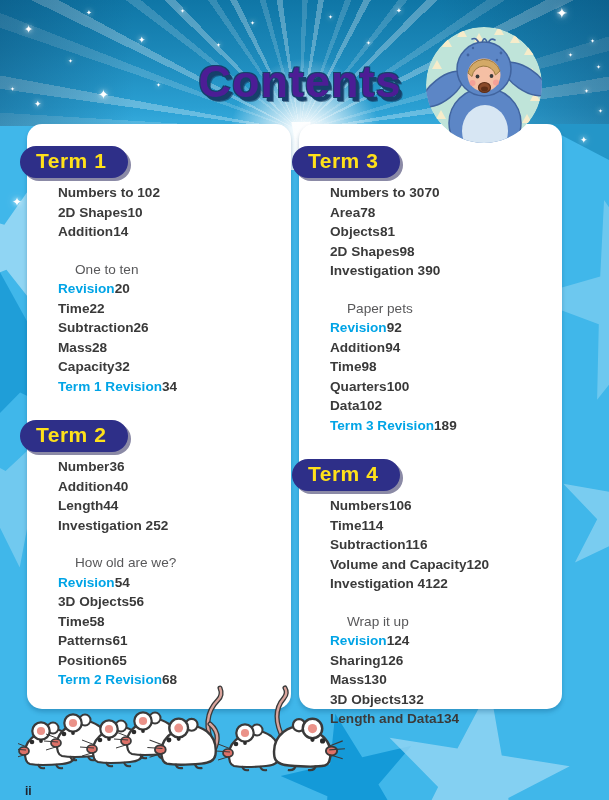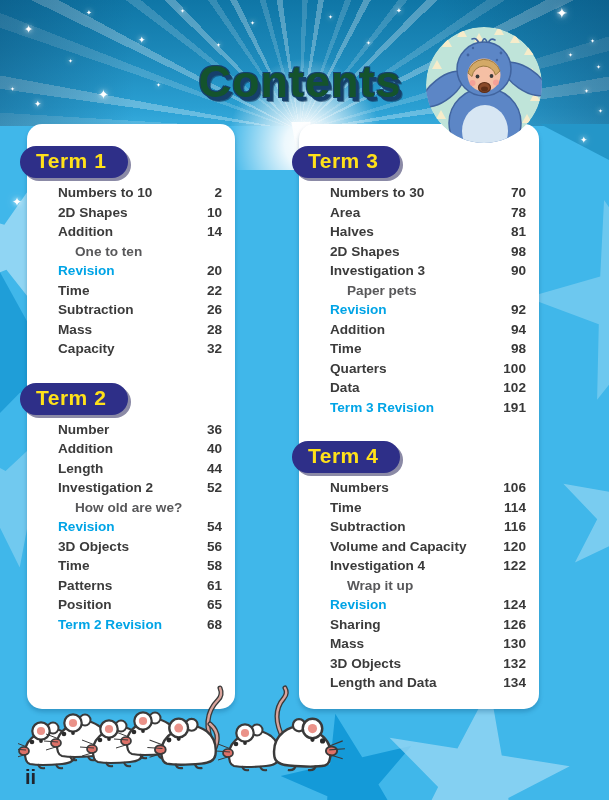--- a/index.html
+++ b/index.html
@@ -64,62 +64,62 @@
   .star-l3 { left:-60px; top:428px; width:140px; height:140px; background:rgba(255,255,255,.26); transform:rotate(28deg); }
   .star-r1 { left:528px; top:196px; width:210px; height:210px; background:rgba(255,255,255,.24); transform:rotate(-16deg); }
   .star-r2 { left:556px; top:448px; width:135px; height:135px; background:rgba(255,255,255,.30); transform:rotate(10deg); }
   .star-b1 { left:281px; top:712px; width:140px; height:140px; background:#149ad8; transform:rotate(-13deg); }
   .star-b2 { left:380px; top:686px; width:190px; height:190px; background:#94d6f4; opacity:.82; transform:rotate(9deg); }
 
   
   .title {
     position:absolute; left:70px; top:56px; width:460px; margin:0; z-index:5;
     text-align:center; font-size:45px; font-weight:bold; letter-spacing:1px;
-    color:#14532d;
+    color:#4c1d95;
     text-shadow:-1px -1px 0 #16406b, 1px -1px 0 #16406b, -1px 1px 0 #16406b,
                  3px 4px 0 #16406b, 4px 5px 0 rgba(14,48,84,.55);
   }
 
   
   .avatar { position:absolute; left:424px; top:25px; width:120px; height:120px; z-index:6; }
 
   
   .card {
     position:absolute; top:124px; height:585px; z-index:5;
     background:#ffffff; border-radius:15px;
     box-shadow:0 3px 4px rgba(8,70,110,.28);
     padding:0 13px 0 11px; box-sizing:border-box;
   }
-  .card1 { left:27px; width:208px; }
-  .card2 { left:299px; width:240px; }
+  .card1 { left:27px; width:264px; }
+  .card2 { left:299px; width:263px; }
 
   .pill {
     display:inline-block; position:relative; z-index:6;
     margin:22px 0 0 -18px;
     background:#2e2f88; color:#ffe11a;
     font-size:21px; font-weight:bold; letter-spacing:.5px;
     padding:3px 22px 5px 16px; border-radius:18px;
     box-shadow:3px 3px 0 rgba(23,21,78,.5);
   }
   .sec2 .pill { margin-top:24px; }
 
   .rows { margin-top:5px; }
   .row {
-    display:flex; justify-content:space-between; align-items:baseline;
+    display:flex; align-items:baseline;
     font-size:13.6px; font-weight:bold; color:#3b3b3b; line-height:19.5px;padding-left:20px;
   }
   .row .pg { color:#383838; font-weight:bold; }
   .row.revision .lbl { color:#00a4e6; }
-  .row.sub .lbl { padding-left:17px; color:#58585a; font-weight:bold; }
+  .row.sub .lbl { padding-left:17px; color:#58585a; font-weight:normal;margin-top:18px; }
 
   
   .mice { position:absolute; left:18px; top:682px; width:336px; height:96px; z-index:8; }
   .folio {
-    position:absolute; left:25px; top:766px; z-index:9;
-    font-size:20px; font-weight:bold; color:#20242e;
+    position:absolute; left:25px; top:784px; z-index:9;
+    font-size:12px; font-weight:bold; color:#20242e;
   }
 </style>
 </head>
 <body>
 
 <div class="page">
 
   <div class="band"></div>
   <div class="band-wedge"></div>
   <div class="burst"></div>
@@ -241,20 +241,24 @@
             <span class="pg">26</span>
           </div>
           <div class="row normal">
             <span class="lbl">Mass</span>
             <span class="pg">28</span>
           </div>
           <div class="row normal">
             <span class="lbl">Capacity</span>
             <span class="pg">32</span>
           </div>
+          <div class="row revision">
+            <span class="lbl">Term 1 Revision</span>
+            <span class="pg">34</span>
+          </div>
         </div>
     </section>
     <section class="sec2">
       <span class="pill">Term 2</span>
       <div class="rows">
           <div class="row normal">
             <span class="lbl">Number</span>
             <span class="pg">36</span>
           </div>
           <div class="row normal">
@@ -307,21 +311,21 @@
       <div class="rows">
           <div class="row normal">
             <span class="lbl">Numbers to 30</span>
             <span class="pg">70</span>
           </div>
           <div class="row normal">
             <span class="lbl">Area</span>
             <span class="pg">78</span>
           </div>
           <div class="row normal">
-            <span class="lbl">Halves</span>
+            <span class="lbl">Objects</span>
             <span class="pg">81</span>
           </div>
           <div class="row normal">
             <span class="lbl">2D Shapes</span>
             <span class="pg">98</span>
           </div>
           <div class="row normal">
             <span class="lbl">Investigation 3</span>
             <span class="pg">90</span>
           </div>
@@ -344,21 +348,21 @@
           <div class="row normal">
             <span class="lbl">Quarters</span>
             <span class="pg">100</span>
           </div>
           <div class="row normal">
             <span class="lbl">Data</span>
             <span class="pg">102</span>
           </div>
           <div class="row revision">
             <span class="lbl">Term 3 Revision</span>
-            <span class="pg">191</span>
+            <span class="pg">189</span>
           </div>
         </div>
     </section>
     <section class="sec2">
       <span class="pill">Term 4</span>
       <div class="rows">
           <div class="row normal">
             <span class="lbl">Numbers</span>
             <span class="pg">106</span>
           </div>

